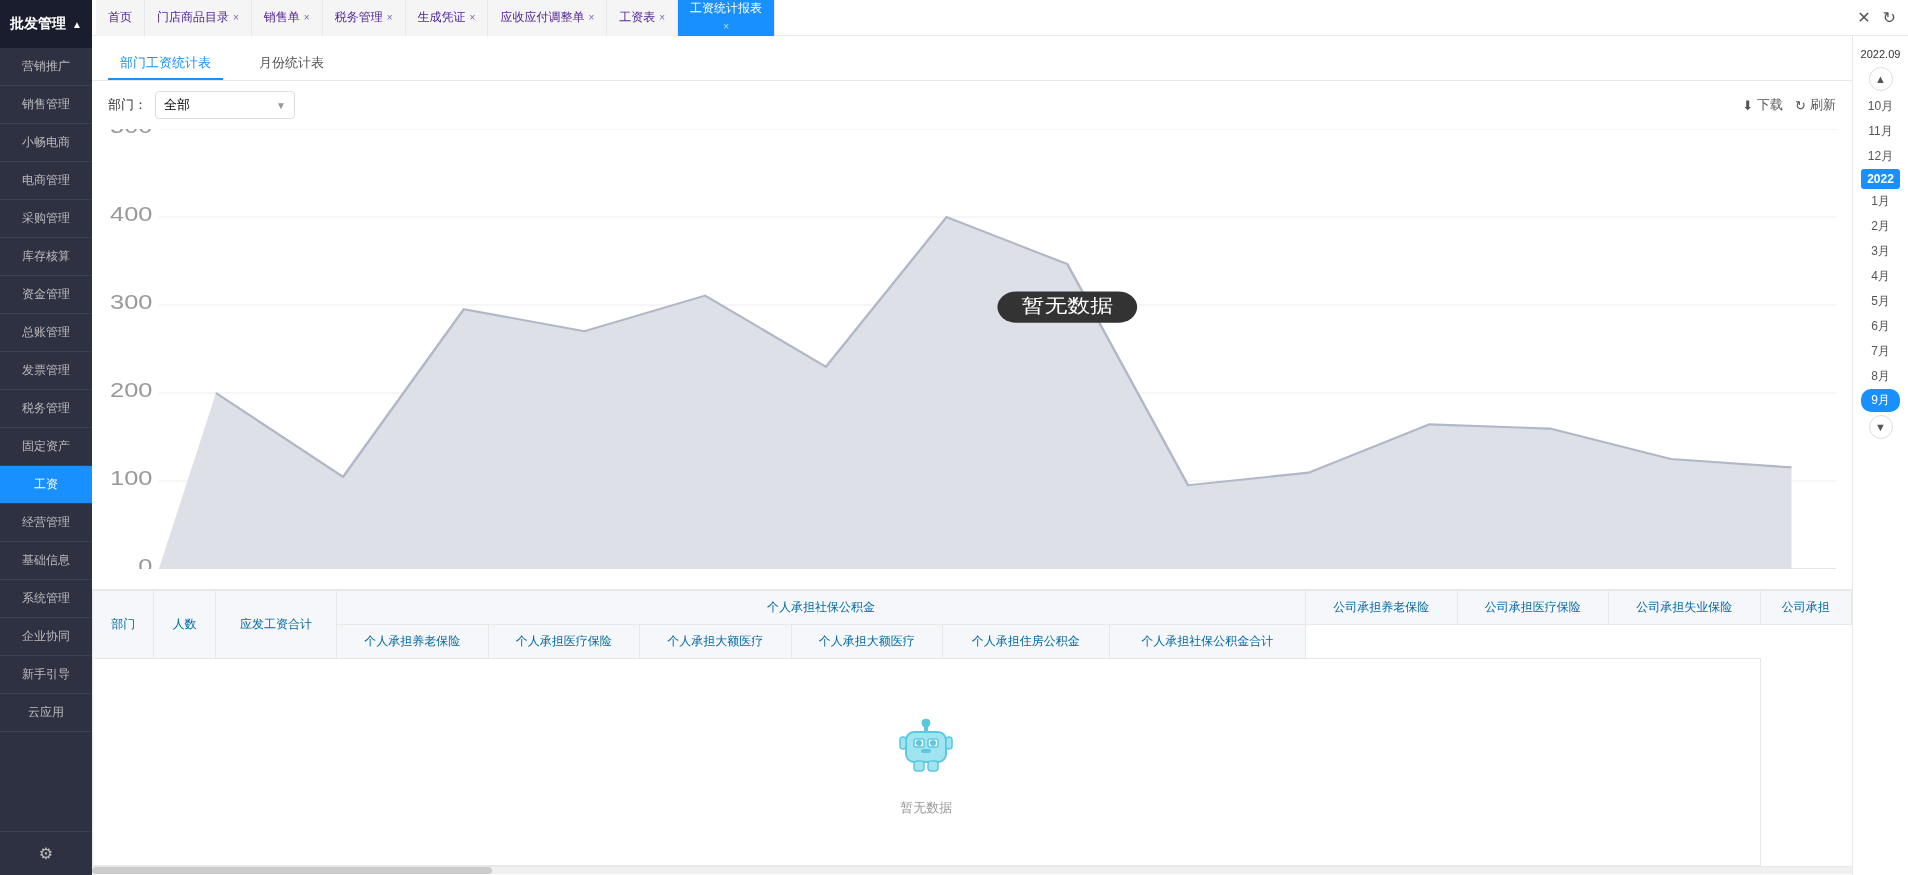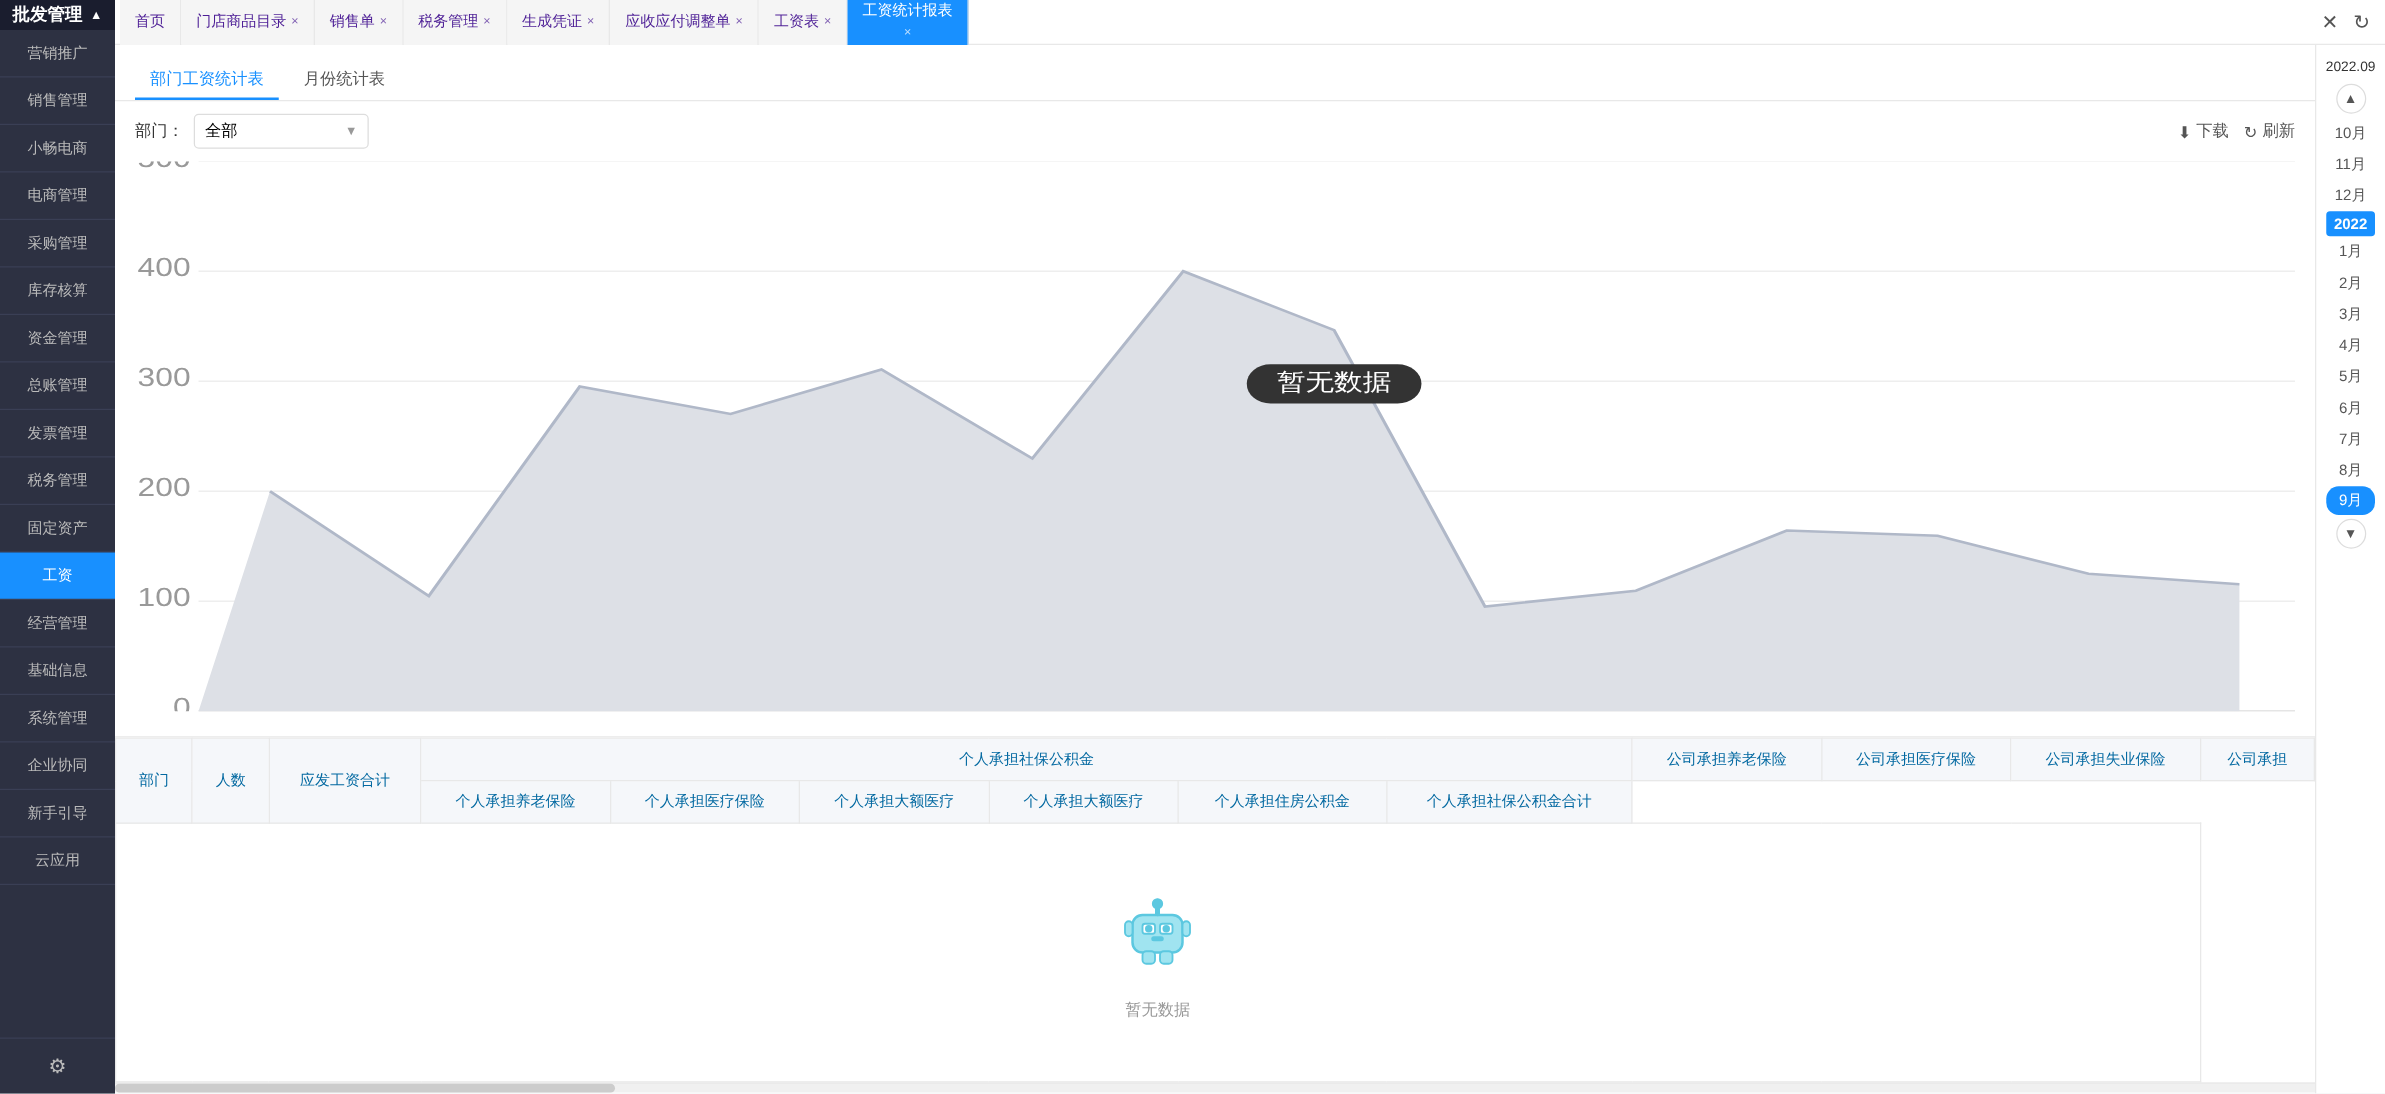--- a/index.html
+++ b/index.html
@@ -20,21 +20,21 @@
       color: #fff;
       padding: 10px 0;
       text-align: center;
       font-size: 14px;
       font-weight: bold;
       display: flex;
       align-items: center;
       justify-content: center;
       gap: 6px;
       cursor: pointer;
-      height: 24px;
+      height: 48px;
     }
     .sidebar-header .arrow { font-size: 10px; }
     .sidebar-item {
       padding: 10px 0;
       text-align: center;
       color: #bbb;
       cursor: pointer;
       font-size: 12px;
       border-bottom: 1px solid #3a3f55;
     }
@@ -109,21 +109,21 @@
       overflow: hidden;
       padding: 12px 0 0 0;
     }
 
     
     .sub-tabs {
       display: flex;
       align-items: center;
       padding: 0 16px;
       border-bottom: 1px solid #e8e8e8;
-      gap: 8px;
+      gap: 24px;
       flex-shrink: 0;
     }
     .sub-tab {
       padding: 6px 12px;
       cursor: pointer;
       font-size: 13px;
       color: #555;
       border-bottom: 2px solid transparent;
     }
     .sub-tab.active { color: #1890ff; border-bottom: 2px solid #1890ff; }

